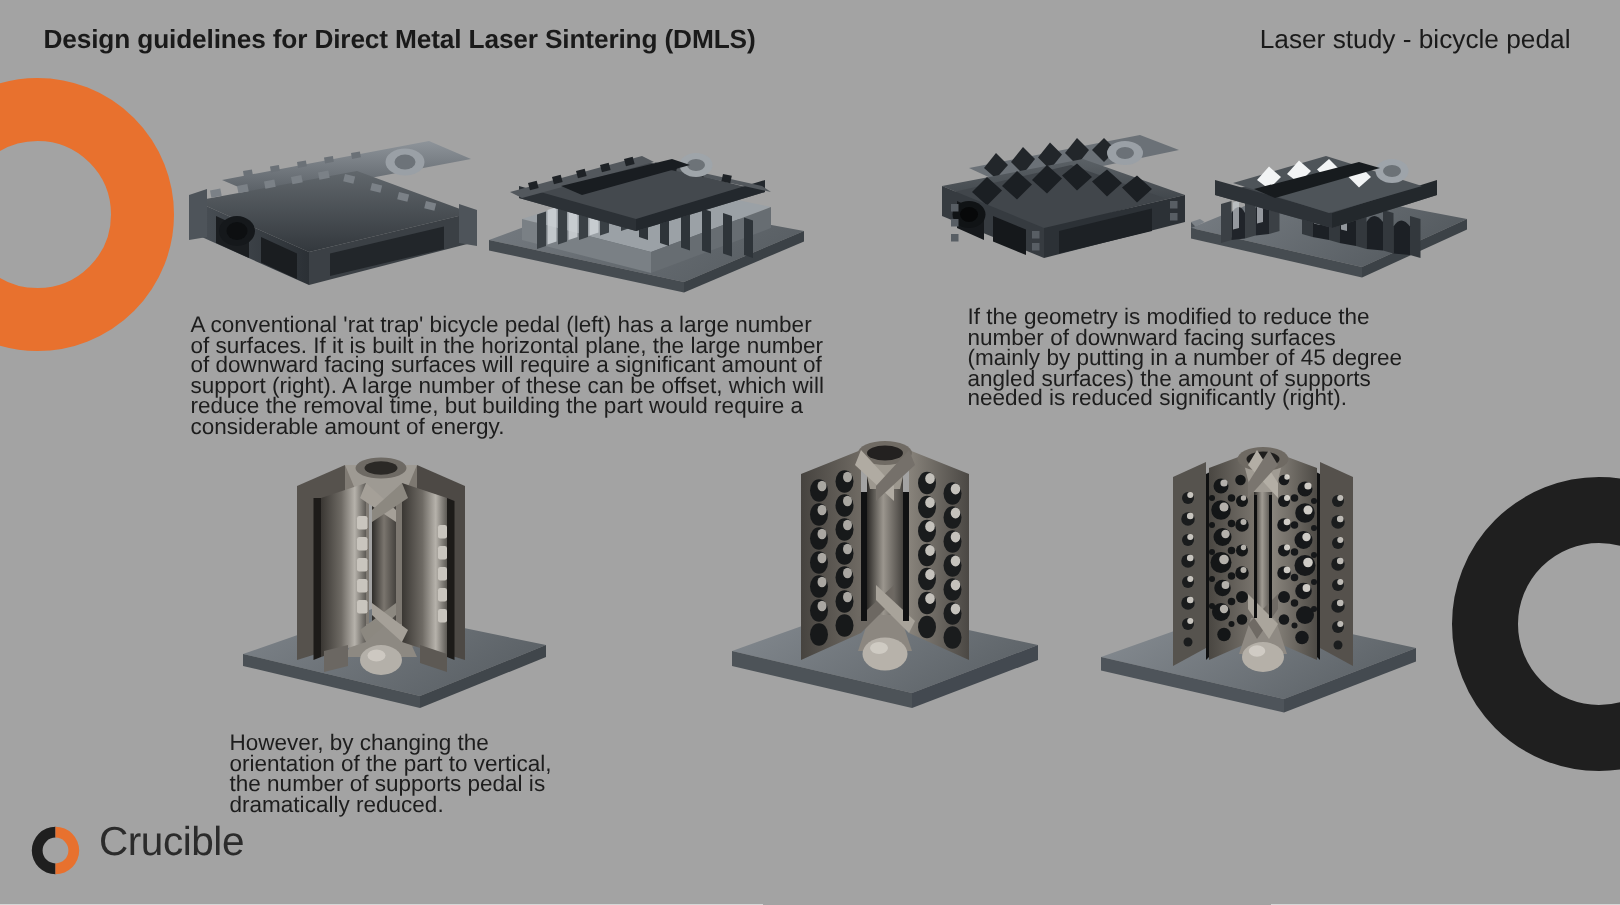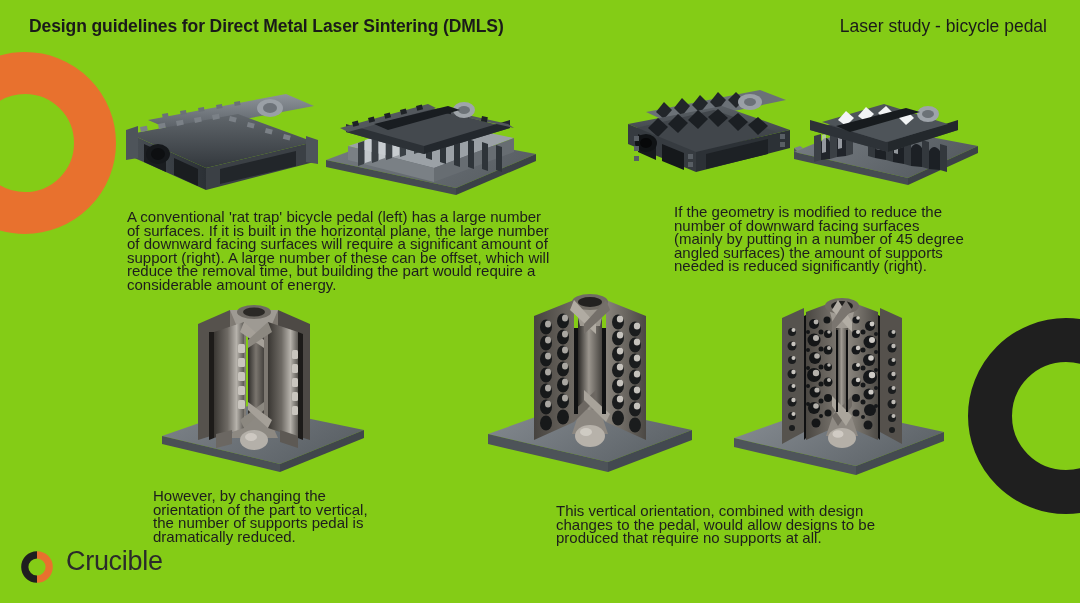--- a/index.html
+++ b/index.html
@@ -9,21 +9,21 @@
     background: #ffffff;
   }
   body {
     font-family: "Liberation Sans", sans-serif;
     color: #1a1a1a;
   }
   #slide {
     position: relative;
     width: 1080px;
     height: 603px;
-    background: #84cc16;
+    background: #a3a3a3;
     overflow: hidden;
   }
 
   
   .ring {
     position: absolute;
     border-radius: 50%;
     box-sizing: border-box;
   }
   #ring-orange {
@@ -64,21 +64,21 @@
 
   
   .caption {
     position: absolute;
     font-size: 15px;
     line-height: 13.6px;
     color: #1d1d1d;
     letter-spacing: 0.01px;
   }
   #caption-1 { left: 127px; top: 210px; width: 425px; }
-  #caption-2 { left: 645px; top: 205px; width: 296px; margin-left: 29px; }
+  #caption-2 { left: 645px; top: 205px; width: 296px; }
   #caption-3 { left: 153px; top: 489px; width: 215px; }
   #caption-4 { left: 556px; top: 504px; width: 345px; }
 
   
   .figure {
     position: absolute;
   }
   .figure svg { display: block; }
 
   #fig-1 { left: 118px; top: 72px;  width: 210px; height: 125px; }
@@ -727,21 +727,20 @@
       <polygon points="76,34 78,33 78,156 76,158" fill="#0f1011"></polygon>
       <polygon points="150,33 152,34 152,158 150,156" fill="#0f1011"></polygon>
       <polygon points="110,48 108,48 108,130 110,130" fill="#0e0f10"></polygon>
       <polygon points="118,48 120,48 120,130 118,130" fill="#0e0f10"></polygon>
     </svg>
   </div>
 
   <div class="caption" id="caption-1">A conventional 'rat trap' bicycle pedal (left) has a large number of surfaces. If it is built in the horizontal plane, the large number of downward facing surfaces will require a significant amount of support (right). A large number of these can be offset, which will reduce the removal time, but building the part would require a considerable amount of energy.</div>
   <div class="caption" id="caption-2">If the geometry is modified to reduce the number of downward facing surfaces (mainly by putting in a number of 45 degree angled surfaces) the amount of supports needed is reduced significantly (right).</div>
   <div class="caption" id="caption-3">However, by changing the orientation of the part to vertical, the number of supports pedal is dramatically reduced.</div>
-  <div class="caption" id="caption-4">This vertical orientation, combined with design changes to the pedal, would allow designs to be produced that require no supports at all.</div>
 
   <div id="logo">
     <div id="logo-mark">
       <svg viewBox="0 0 38 38" width="38" height="38" aria-hidden="true">
 
         <path d="M19,3.2 A15.8,15.8 0 1,0 19,34.8 L19,27.6 A8.6,8.6 0 1,1 19,10.4 Z" fill="#1F1F1F"></path>
 
         <path d="M19,3.2 A15.8,15.8 0 0,1 19,34.8 L19,27.6 A8.6,8.6 0 0,0 19,10.4 Z" fill="#E8712E"></path>
       </svg>
     </div>

